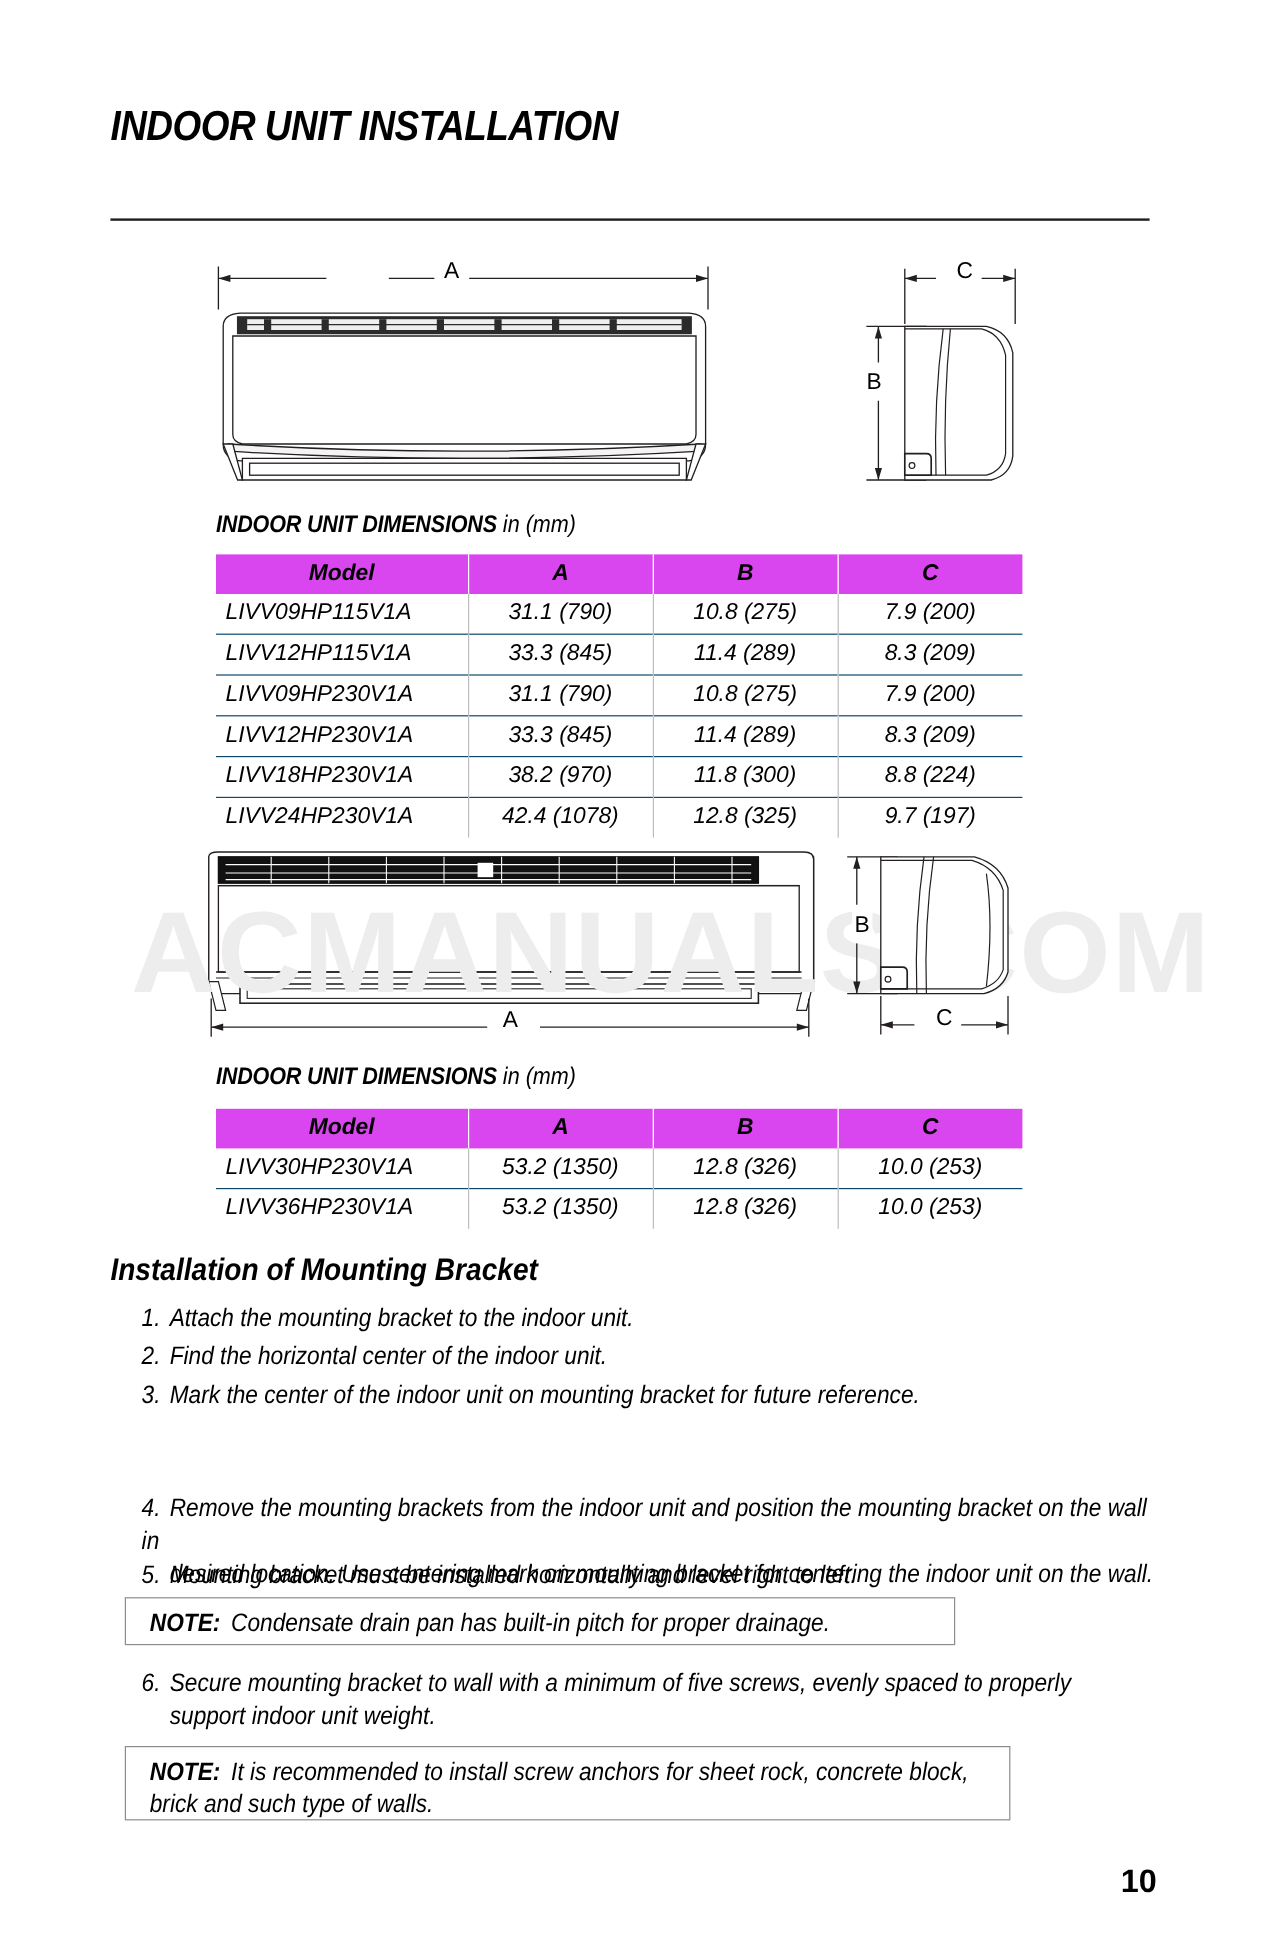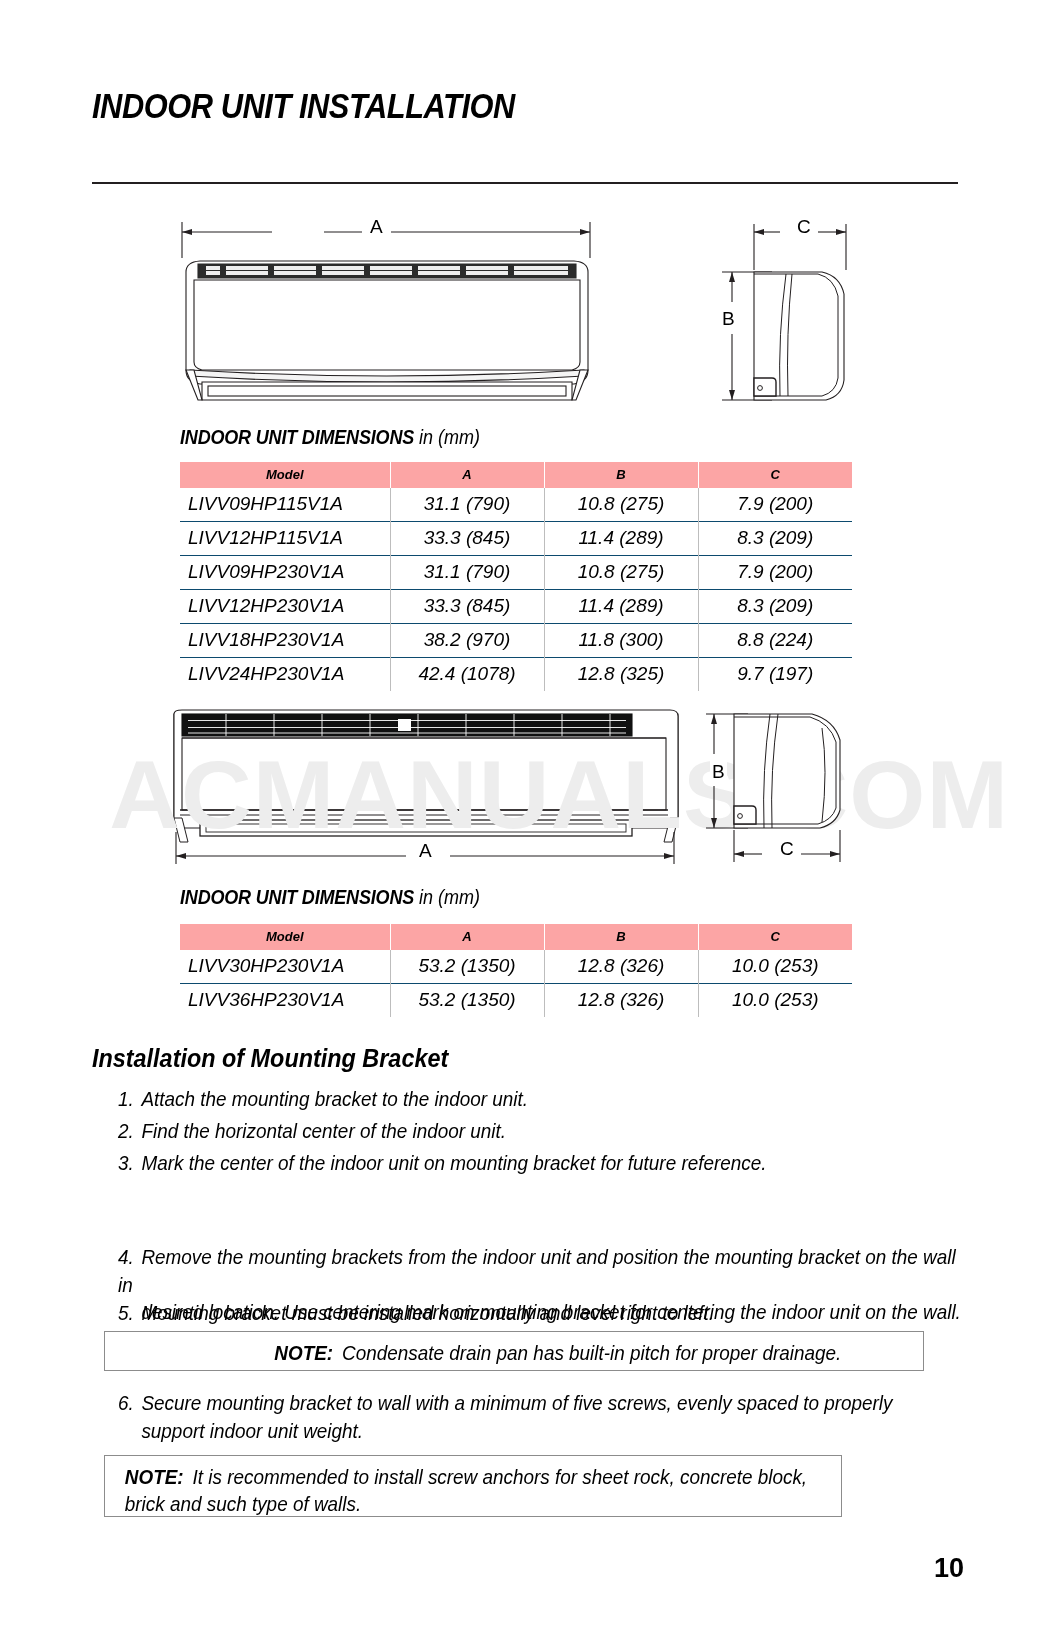--- a/index.html
+++ b/index.html
@@ -43,22 +43,22 @@
   }
   .tbl-caption b{font-weight:bold;font-style:italic;letter-spacing:-0.2px;}
   .tbl-caption span{font-style:italic;font-weight:normal;}
 
   
   table.dims{
     position:absolute;border-collapse:collapse;width:672px;
     font-size:19px;font-style:italic;
   }
   table.dims th{
-    background:#fca5a5;font-weight:bold;font-style:italic;
-    padding:5px 0 6px 0;text-align:center;font-size:13px;
+    background:#d946ef;font-weight:bold;font-style:italic;
+    padding:5px 0 6px 0;text-align:center;font-size:19px;
     border:none;
   }
   table.dims th.model-h{text-align:center;padding-left:0;}
   table.dims td{
     padding:5px 0 6px 0;text-align:center;
     border-top:1px solid #0c4a6e;
     font-style:italic;
   }
   table.dims td.model{text-align:left;padding-left:8px;}
   table.dims tbody tr:first-child td{border-top:none;margin-left:32px;}
@@ -373,21 +373,21 @@
 
 
   <div class="step two-line" style="left:118px;top:1243px;">
     <span class="num">4.</span><span class="txt">Remove the mounting brackets from the indoor unit and position the mounting bracket on the wall in</span>
     <span class="txt2">desired location. Use centering mark on mounting bracket for centering the indoor unit on the wall.</span>
   </div>
   <div class="step" style="left:118px;top:1299px;">
     <span class="num">5.</span><span class="txt">Mounting bracket must be installed horizontally and level right to left.</span>
   </div>
 
-  <div class="note" style="left:104px;top:1331px;width:820px;height:40px;text-align:right;">
+  <div class="note" style="left:104px;top:1331px;width:692px;height:40px;">
     <div class="inner">
       <b>NOTE:</b><span class="lbl-gap"></span><span>Condensate drain pan has built-in pitch for proper drainage.</span>
     </div>
   </div>
 
   <div class="step two-line" style="left:118px;top:1389px;">
     <span class="num">6.</span><span class="txt">Secure mounting bracket to wall with a minimum of five screws, evenly spaced to properly</span>
     <span class="txt2">support indoor unit weight.</span>
   </div>
 

